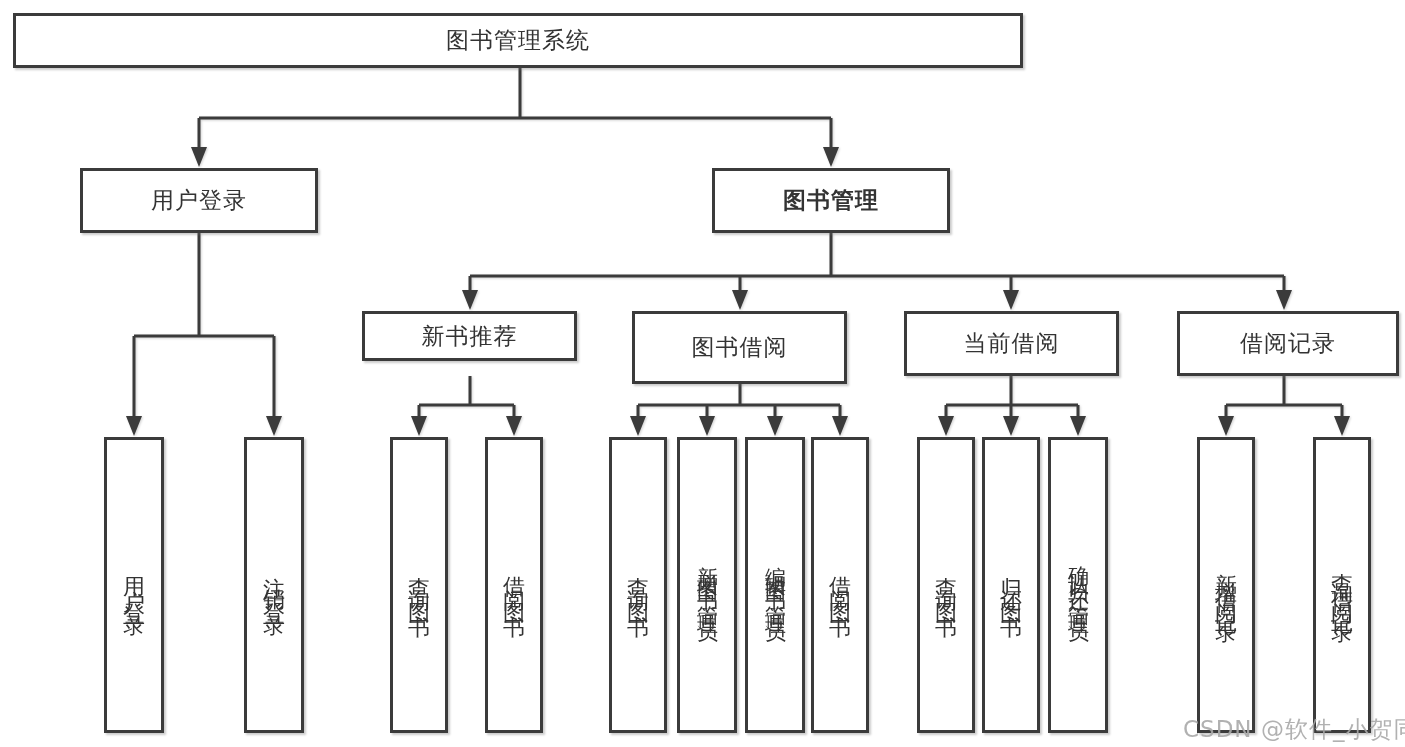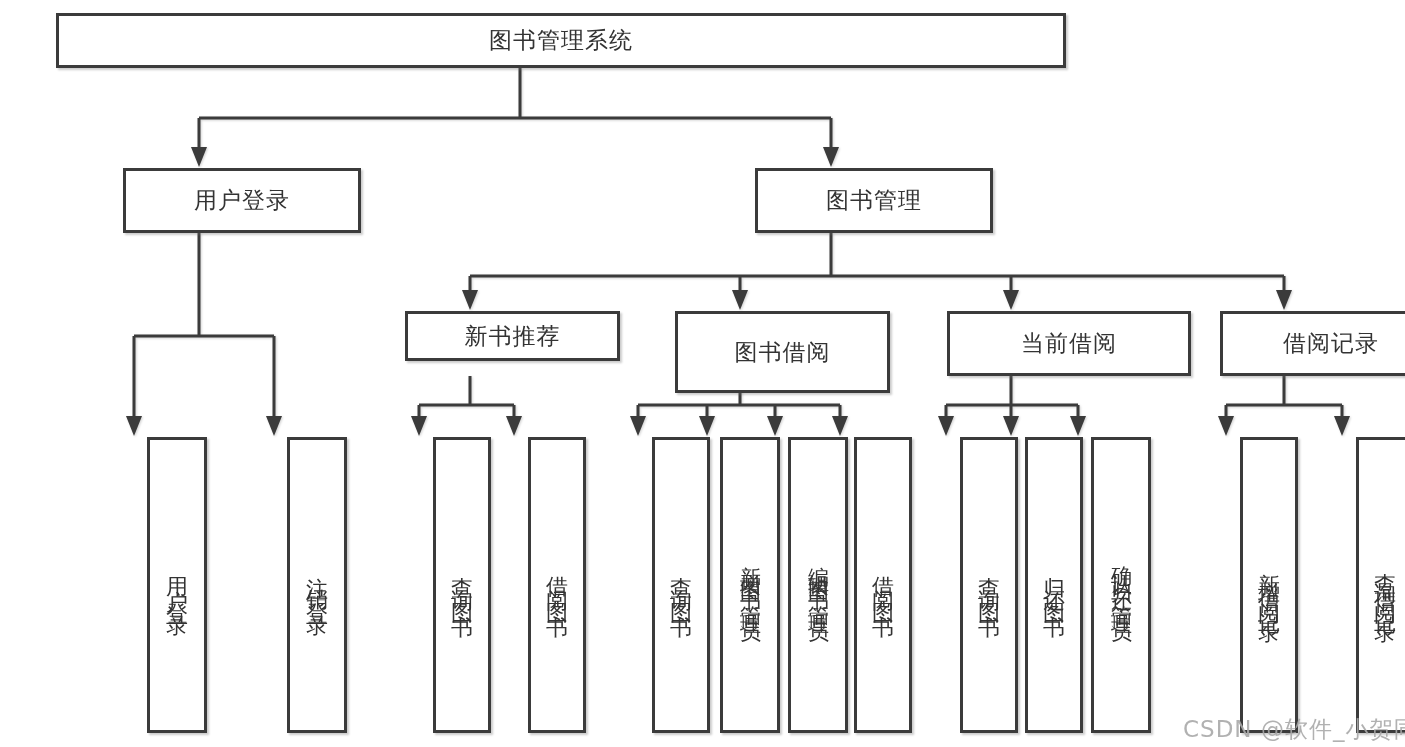--- a/index.html
+++ b/index.html
@@ -16,21 +16,20 @@
     color:var(--text);
   }
   .node{
     position:absolute;
     border:3px solid var(--line);
     background:#fff;
     box-sizing:border-box;
     display:flex;align-items:center;justify-content:center;
     box-shadow:2px 2px 2px rgba(110,110,110,0.35);
     z-index:2;
-    margin-left:43px;
   }
   .h{font-size:23px;letter-spacing:1px;white-space:nowrap;}
   .v span{
     writing-mode:vertical-rl;
     font-size:22px;
     line-height:1;
     white-space:nowrap;
   }
   .v.s4 span{letter-spacing:13px;}
   .v.s6 span{letter-spacing:10px;}
@@ -82,25 +81,25 @@
   <polygon class="ctri" points="1078,436 1070,416 1086,416"></polygon>
 
   <path class="cline" d="M1284 376 V405 M1226 405 H1342 M1226 405 V421 M1342 405 V421"></path>
   <polygon class="ctri" points="1226,436 1218,416 1234,416"></polygon>
   <polygon class="ctri" points="1342,436 1334,416 1350,416"></polygon>
 </svg>
 
 <div class="node h" style="left:13px;top:13px;width:1010px;height:55px;">图书管理系统</div>
 
 <div class="node h" style="left:80px;top:168px;width:238px;height:65px;">用户登录</div>
-<div class="node h" style="left:712px;top:168px;width:238px;height:65px;">图书管理</div>
+<div class="node h" style="left:712px;top:168px;width:238px;height:65px;font-weight:bold;">图书管理</div>
 
 <div class="node h" style="left:362px;top:311px;width:215px;height:50px;">新书推荐</div>
-<div class="node h" style="left:632px;top:311px;width:215px;height:82px;">图书借阅</div>
-<div class="node h" style="left:904px;top:311px;width:244px;height:65px;">当前借阅</div>
+<div class="node h" style="left:632px;top:311px;width:215px;height:73px;">图书借阅</div>
+<div class="node h" style="left:904px;top:311px;width:215px;height:65px;">当前借阅</div>
 <div class="node h" style="left:1177px;top:311px;width:222px;height:65px;">借阅记录</div>
 
 <div class="node v s4" style="left:104px;top:437px;width:60px;height:296px;">
   <span>用户登录</span>
 </div>
 <div class="node v s4" style="left:244px;top:437px;width:60px;height:296px;">
   <span>注销登录</span>
 </div>
 
 <div class="node v s4" style="left:390px;top:437px;width:58px;height:296px;">

